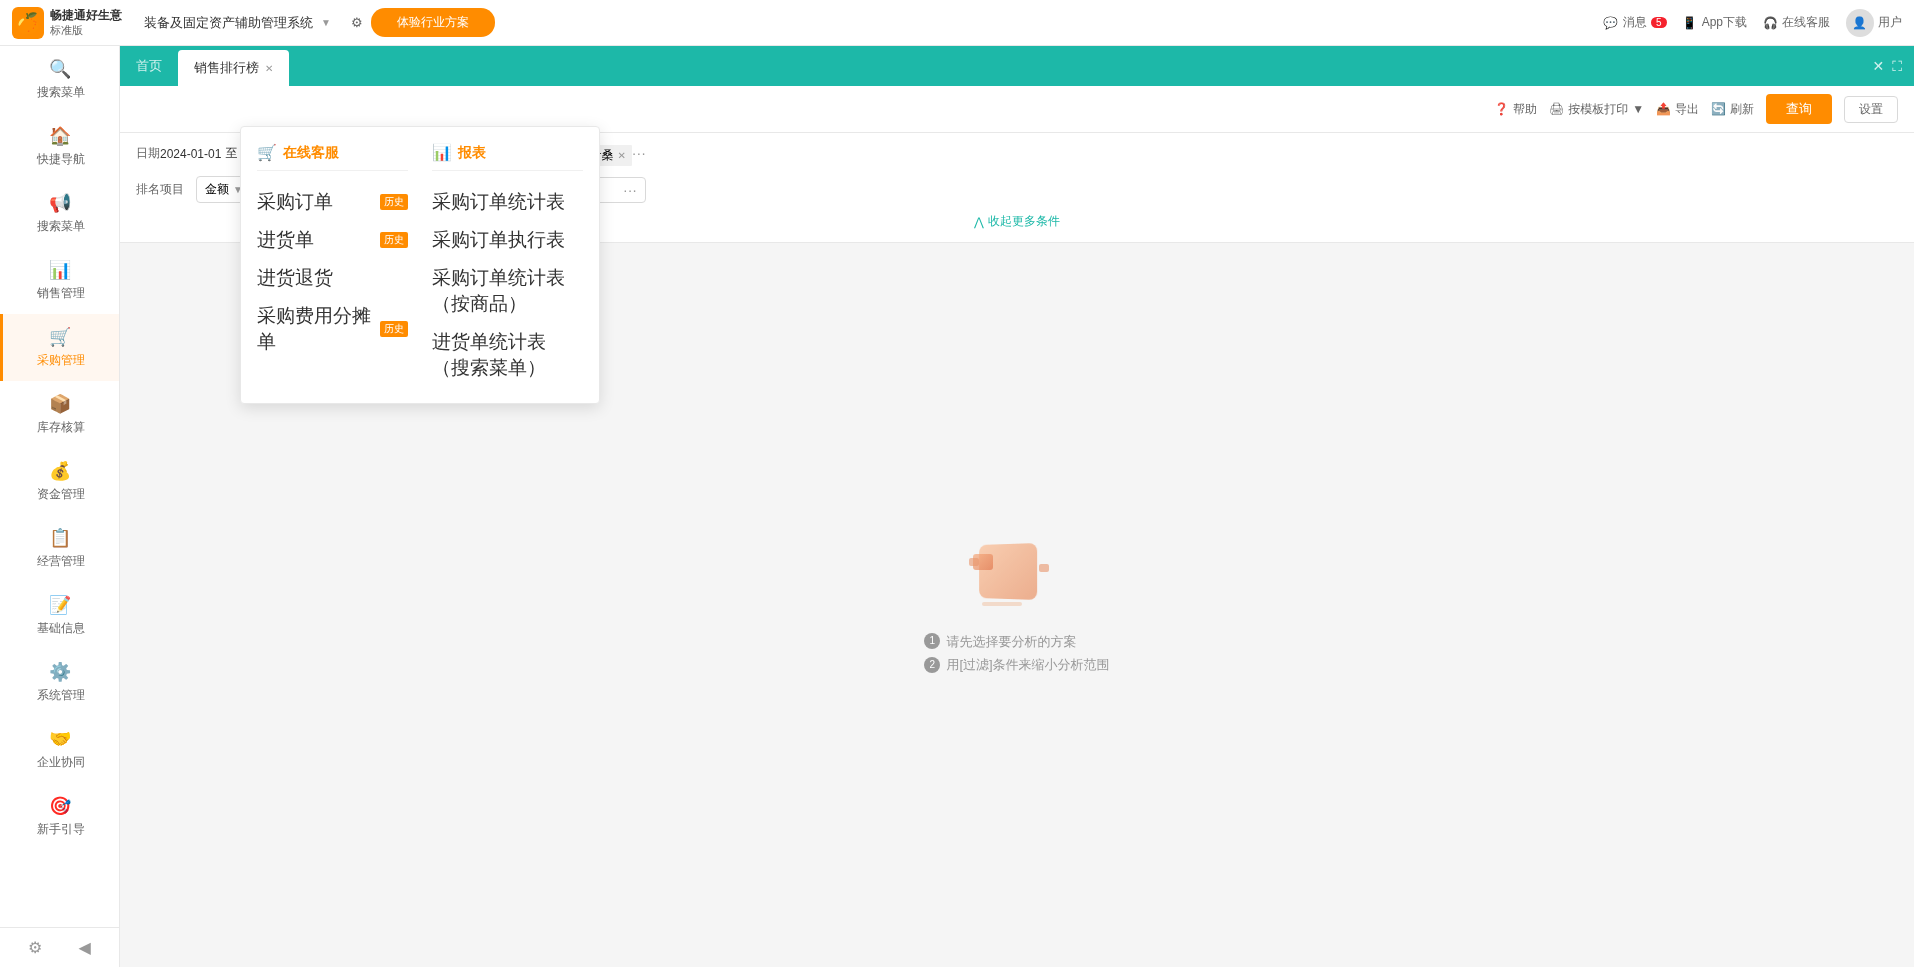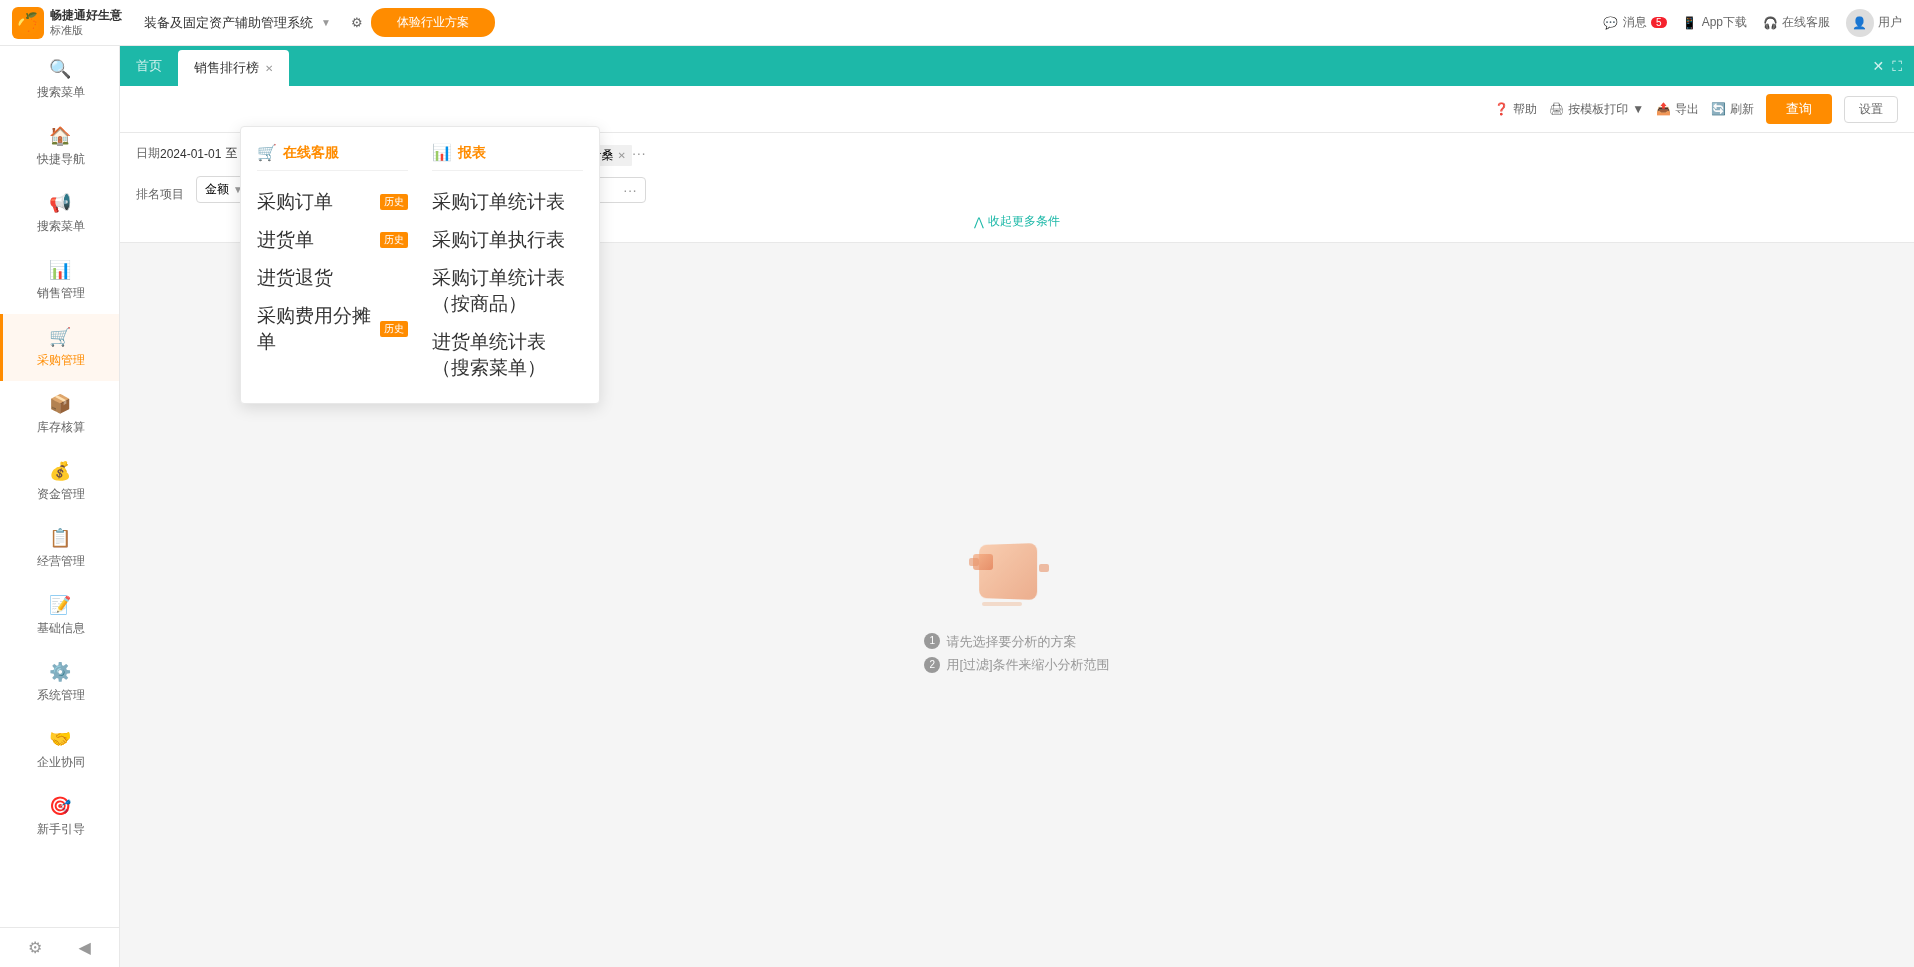--- a/index.html
+++ b/index.html
@@ -45,21 +45,21 @@
 
     
     .page-content { flex: 1; background: #f5f5f5; overflow: hidden; display: flex; flex-direction: column; position: relative; }
 
     
     .filter-area { background: #fff; padding: 12px 16px; border-bottom: 1px solid #e8e8e8; flex-shrink: 0; }
     .filter-row { display: flex; align-items: flex-start; margin-bottom: 10px; flex-wrap: wrap; }
     .filter-label { color: #666; font-size: 12px; white-space: nowrap; }
     .filter-tag { background: #f0f0f0; border-radius: 1px; padding: 2px 6px; font-size: 12px; display: flex; align-items: center; gap: 4px; }
     .filter-tag .remove { color: #999; cursor: pointer; font-size: 10px; }
-    .filter-row-2 { display: flex; align-items: flex-end; gap: 12px; }
+    .filter-row-2 { display: flex; align-items: center; gap: 12px; }
     .collapse-btn { color: #1db8a8; font-size: 12px; cursor: pointer; display: flex; align-items: center; gap: 4px; margin: 0 auto; }
 
     
     .toolbar { display: flex; align-items: center; justify-content: flex-end; padding: 8px 16px; gap: 12px; background: #fff; border-bottom: 1px solid #e8e8e8; }
     .toolbar-btn { display: flex; align-items: center; gap: 4px; color: #666; font-size: 12px; cursor: pointer; }
     .query-btn { background: #ff8c00; color: #fff; border: none; padding: 6px 20px; border-radius: 4px; cursor: pointer; font-size: 13px; }
     .set-btn { background: #fff; color: #666; border: 1px solid #d9d9d9; padding: 4px 14px; border-radius: 4px; cursor: pointer; font-size: 12px; }
 
     
     .dropdown-overlay { position: absolute; top: 40px; left: 0; right: 0; bottom: 0; z-index: 100; }

